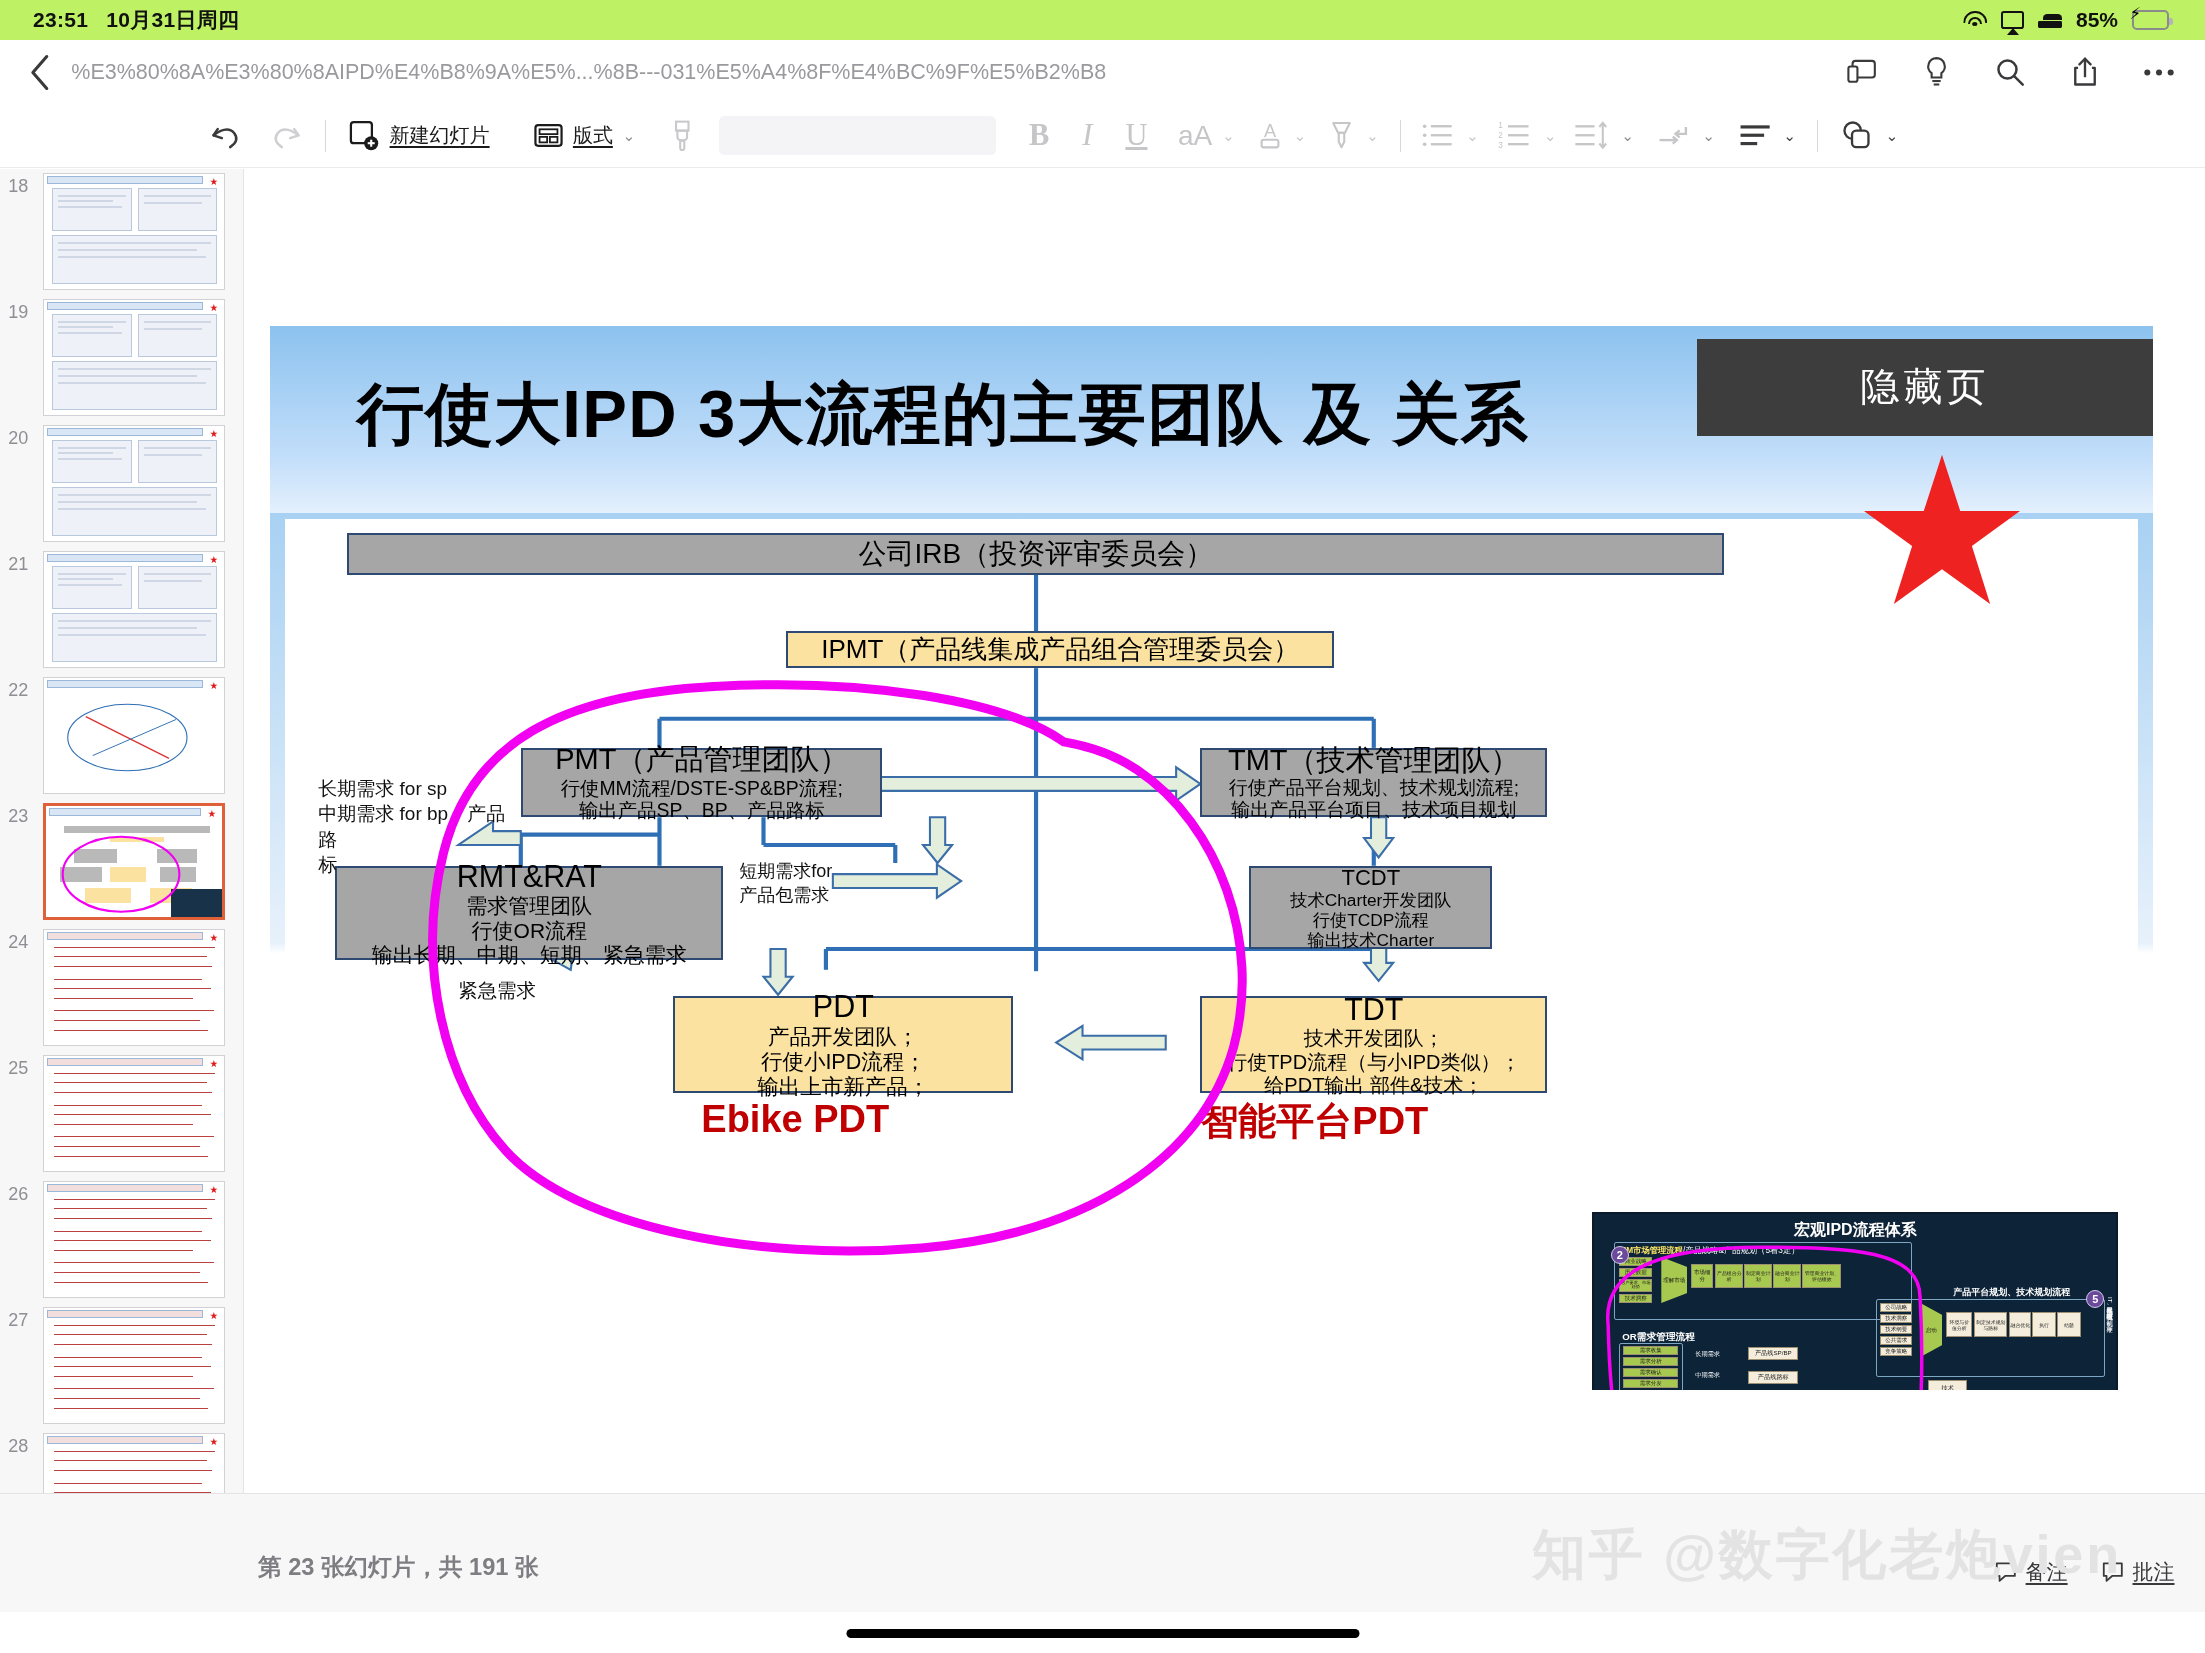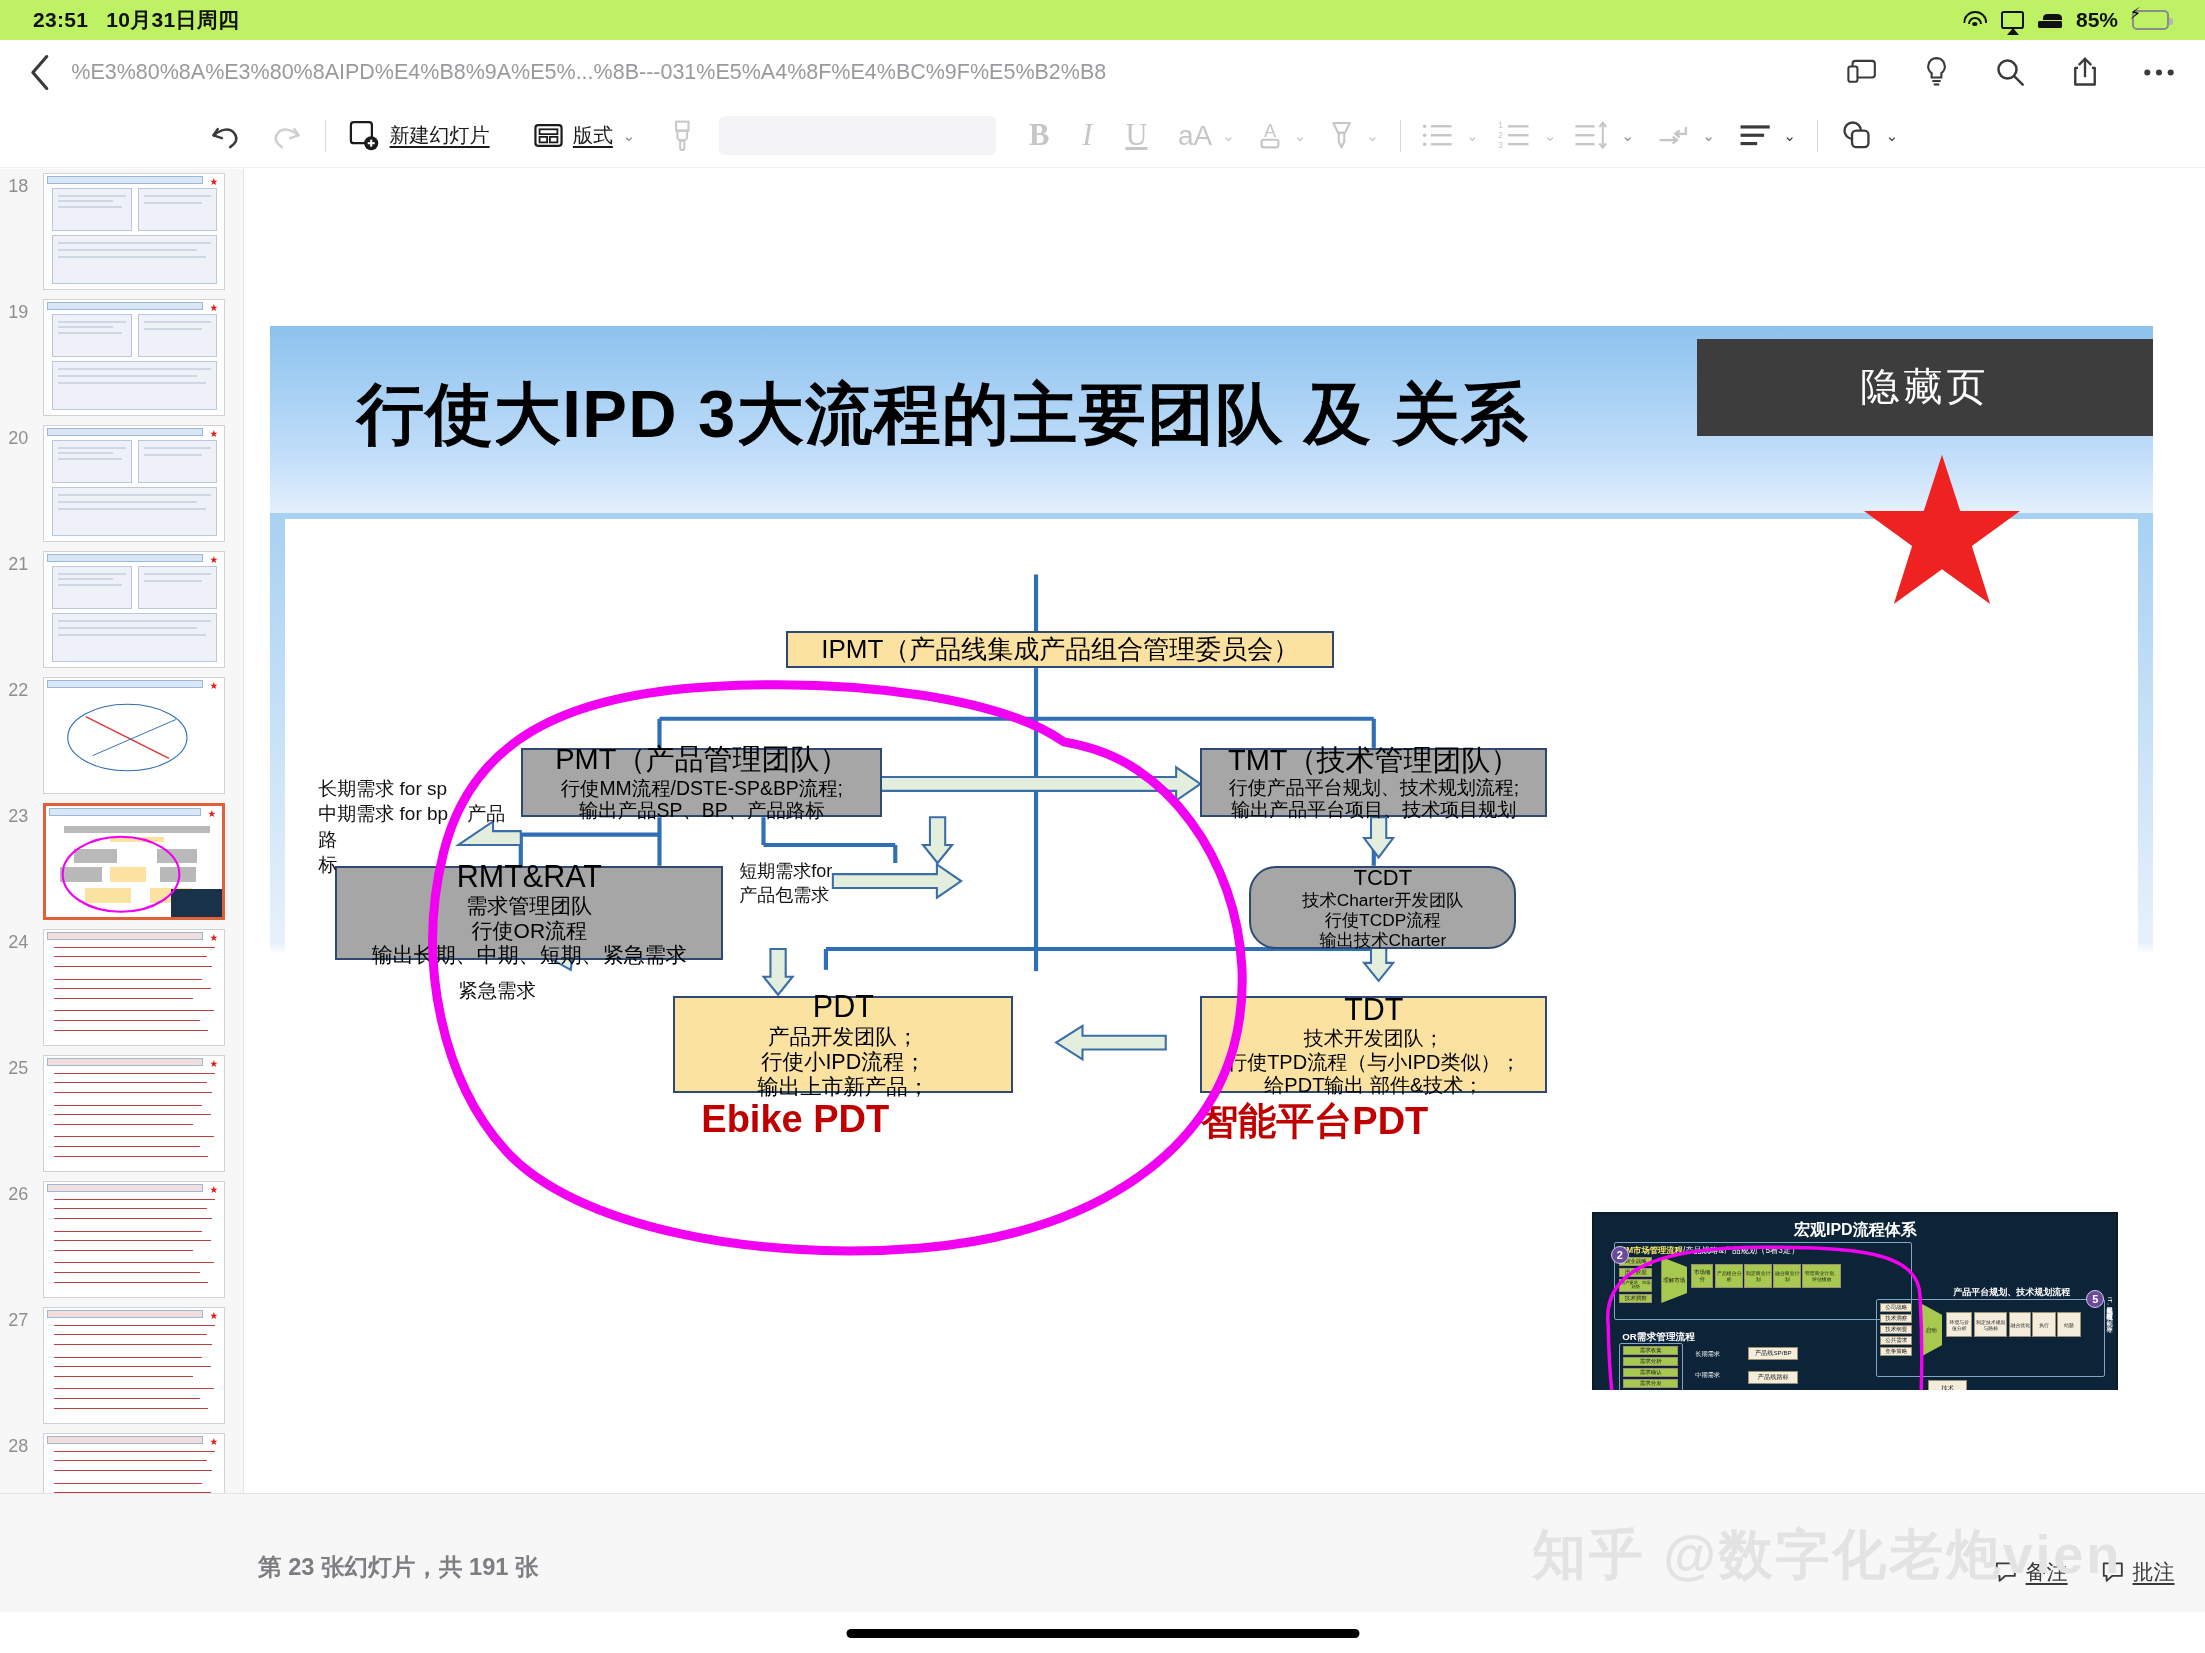--- a/index.html
+++ b/index.html
@@ -609,20 +609,23 @@
             <polygon points="700,620 722,620 722,660 732,660 711,686 690,660 700,660"></polygon>
 
             <polygon points="1566,600 1588,600 1588,640 1598,640 1577,666 1556,640 1566,640"></polygon>
 
             <polygon points="1566,430 1588,430 1588,460 1598,460 1577,488 1556,460 1566,460"></polygon>
 
             <polygon points="1270,745 1150,745 1150,731 1112,755 1150,779 1150,765 1270,765"></polygon>
           </g>
         </svg>
 
+        <div class="nodebox nb-gray" style="left:62px; top:14px; width:1377px; height:42px;">
+          <div class="nb-t" style="font-size:28px">公司IRB（投资评审委员会）</div>
+        </div>
 
         <div class="nodebox nb-yellow" style="left:501px; top:112px; width:548px; height:37px;">
           <div class="nb-t" style="font-size:26px">IPMT（产品线集成产品组合管理委员会）</div>
         </div>
 
         <div class="nodebox nb-gray" style="left:236px; top:229px; width:361px; height:69px; padding:2.8px 5.5px;">
           <div class="nb-t" style="font-size:29px">PMT（产品管理团队）</div>
           <div class="nb-s" style="font-size:19.4px">行使MM流程/DSTE-SP&amp;BP流程;</div>
           <div class="nb-s" style="font-size:19.4px">输出产品SP、BP、产品路标</div>
         </div>
@@ -634,21 +637,21 @@
         </div>
 
         <div class="nodebox nb-gray" style="left:50px; top:347px; width:388px; height:94px; padding:2.8px 4.2px;">
           <div class="nb-t" style="font-size:30.5px">RMT&amp;RAT</div>
           <div class="nb-s" style="font-size:21px">需求管理团队</div>
           <div class="nb-s" style="font-size:21px">行使OR流程</div>
           <div class="nb-s" style="font-size:21px">输出长期、中期、短期、紧急需求</div>
         </div>
 
 
-        <div class="nodebox nb-gray" style="left:964px; top:347px; width:267px; height:83px; padding:2.8px 4.2px;border-radius:27px;">
+        <div class="nodebox nb-gray" style="left:964px; top:347px; width:243px; height:83px; padding:2.8px 4.2px;">
           <div class="nb-t" style="font-size:22px">TCDT</div>
           <div class="nb-s" style="font-size:17.3px">技术Charter开发团队</div>
           <div class="nb-s" style="font-size:17.3px">行使TCDP流程</div>
           <div class="nb-s" style="font-size:17.3px">输出技术Charter</div>
         </div>
 
         <div class="nodebox nb-yellow" style="left:388px; top:477px; width:340px; height:97px; padding:2.8px 4.2px;">
           <div class="nb-t" style="font-size:30.5px">PDT</div>
           <div class="nb-s" style="font-size:21.5px">产品开发团队；</div>
           <div class="nb-s" style="font-size:21.5px">行使小IPD流程；</div>

